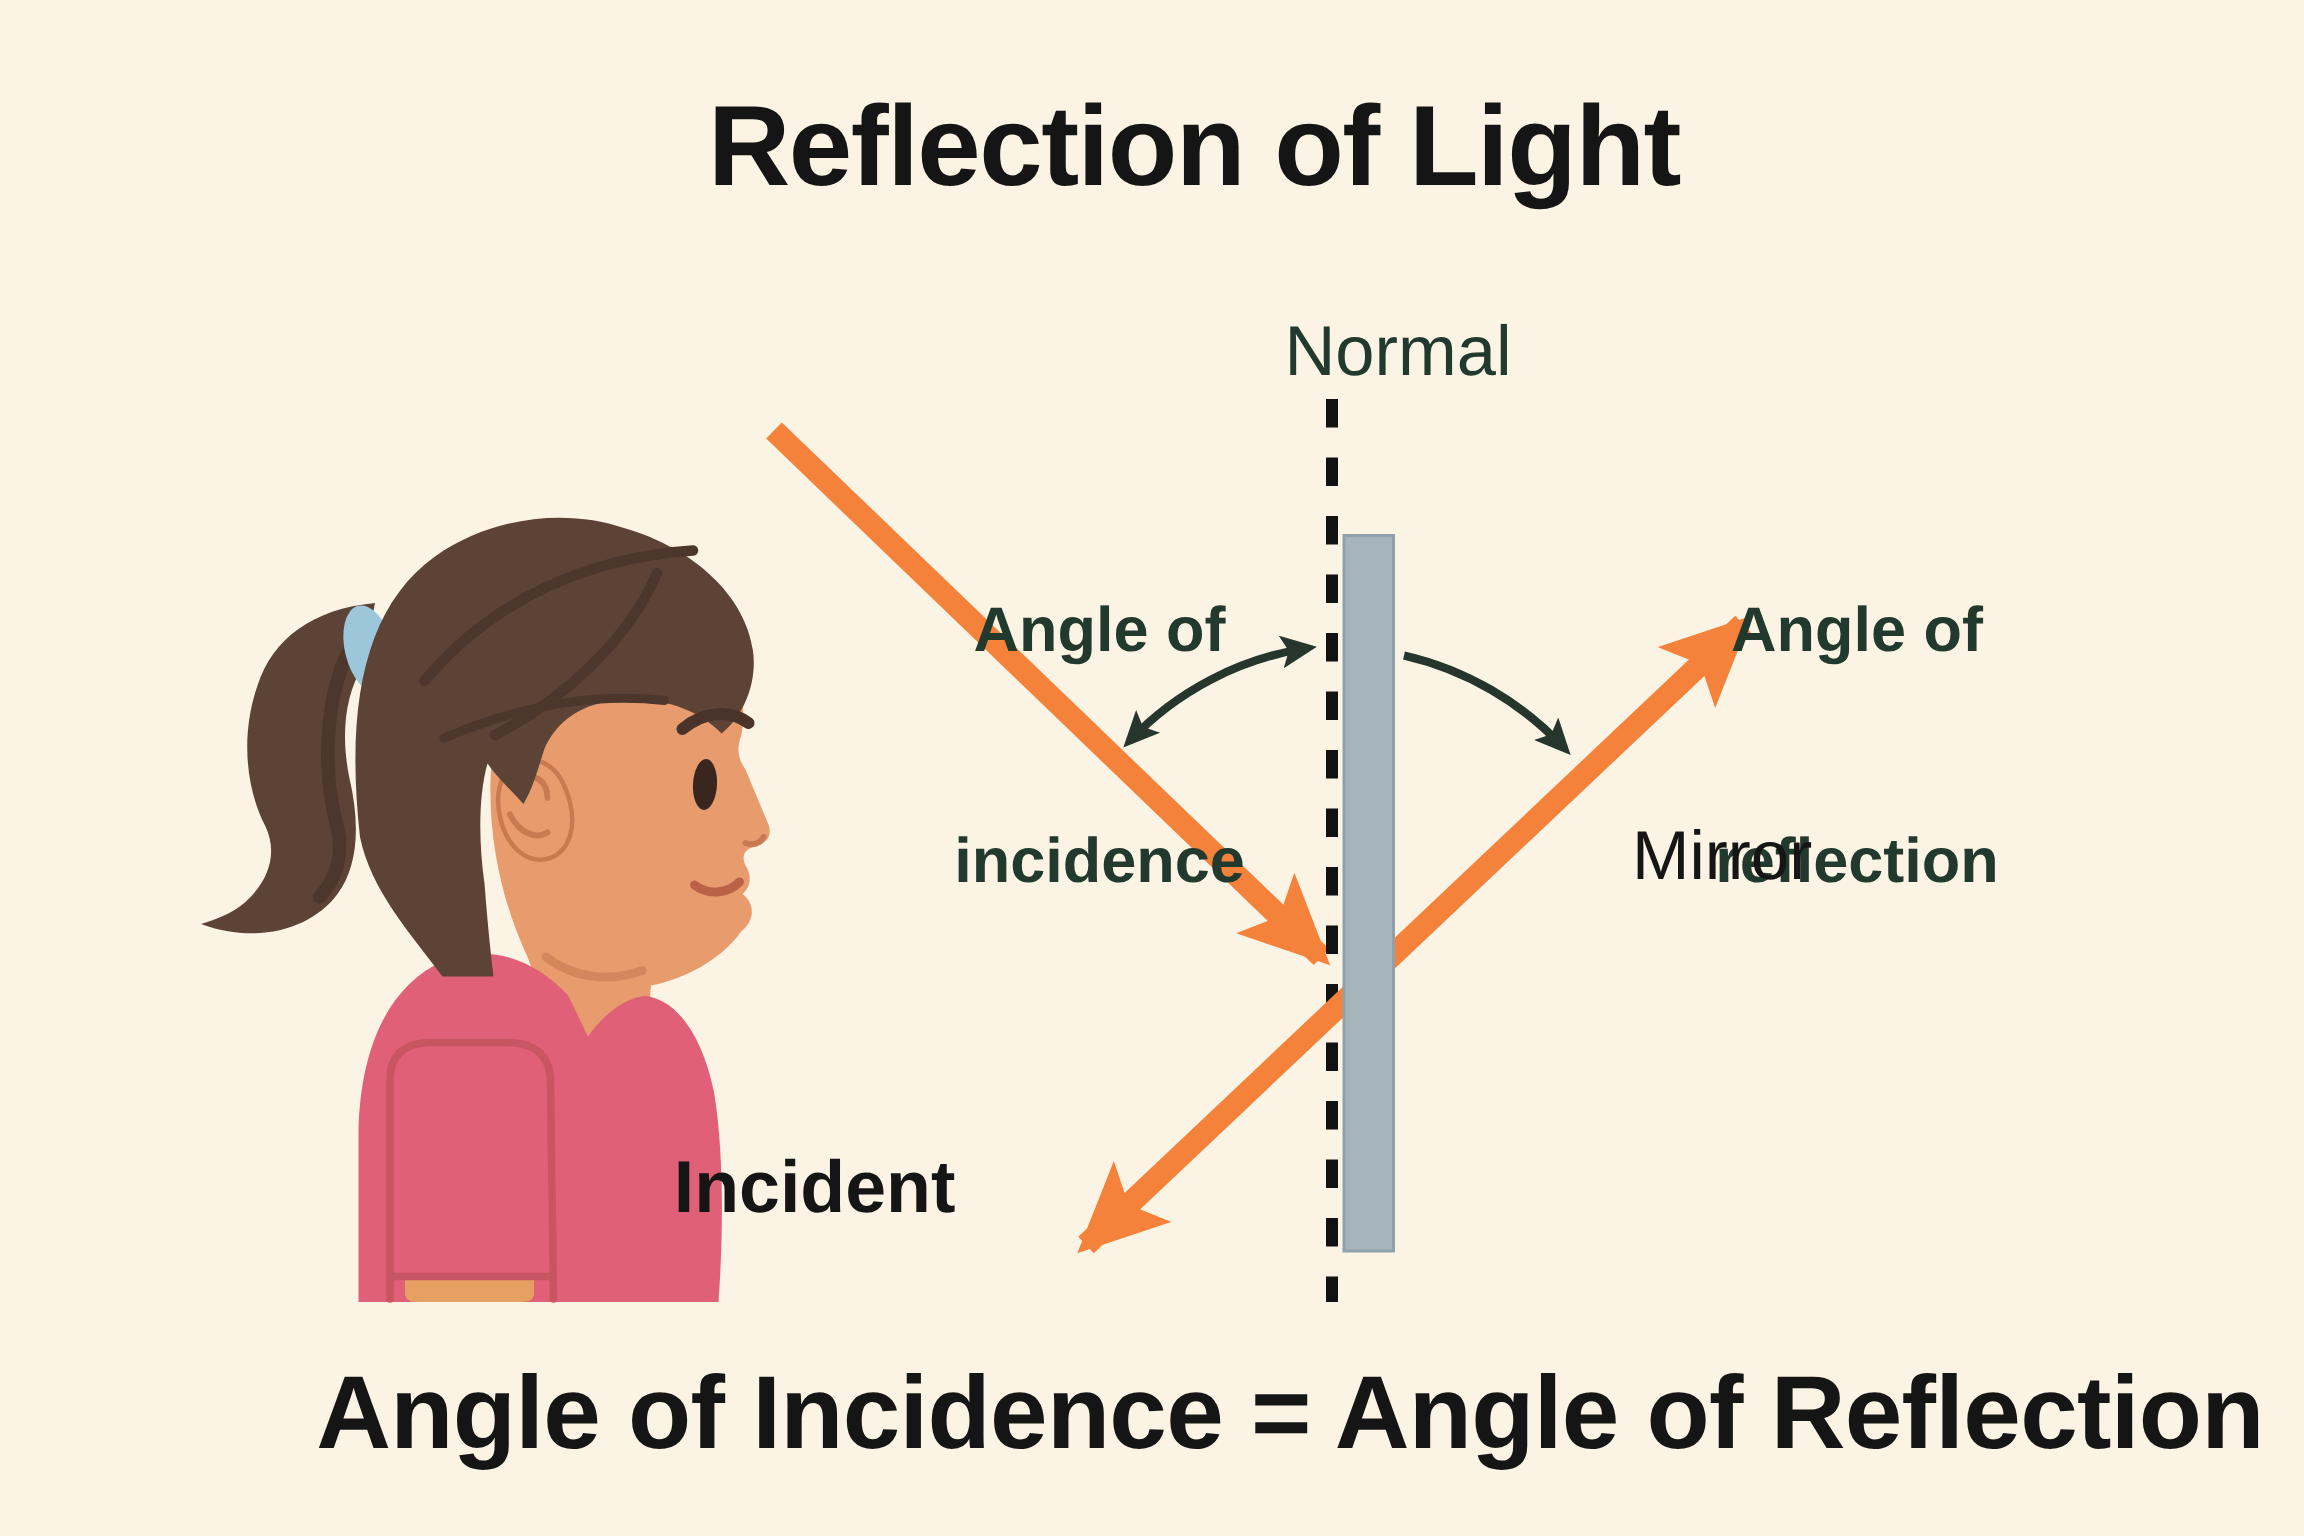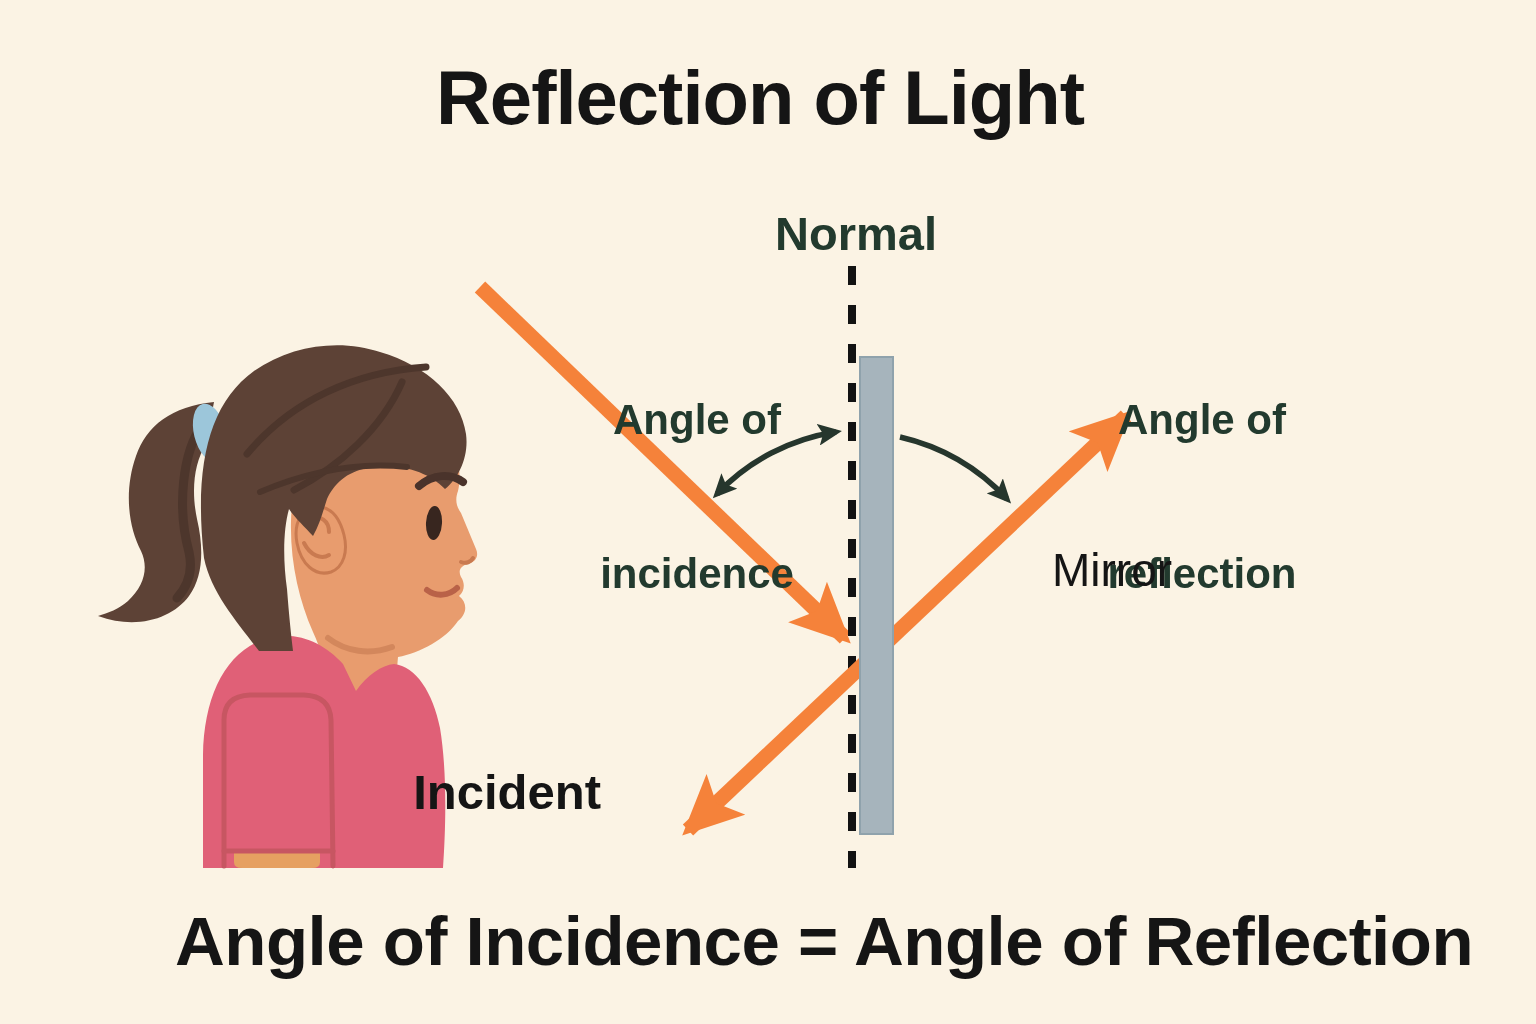--- a/index.html
+++ b/index.html
@@ -1,34 +1,34 @@
 <!DOCTYPE html>
 <html style="--background: #FBF3E4; --ink: #151515; --label-green: #223A2E; --ray-orange: #F5823A; --arc-dark: #26362D; --mirror-gray: #A6B4BC; --mirror-edge: #8FA2AC; --normal-dash: #121212; --hair-brown: #5D4236; --hair-shadow: #4D362C; --skin-tan: #E89C6E; --skin-shadow: #C97A50; --shirt-pink: #E06077; --shirt-seam: #C75662; --scrunchie-blue: #9CC6DA;"><head>
 <meta charset="utf-8">
 <style>
   html,body{margin:0;padding:0;}
   body{
     width:1536px;height:1024px;overflow:hidden;
     font-family:"Liberation Sans","DejaVu Sans",sans-serif;
     background:var(--background,#FBF3E4);
   }
-  .canvas{position:relative;width:1372px;height:1024px;background:var(--background,#FBF3E4);}
+  .canvas{position:relative;width:1372px;height:1024px;background:var(--background,#FBF3E4);margin-left:36px;}
   .diagram-svg{position:absolute;left:0;top:0;width:1536px;height:1024px;}
   .lbl{position:absolute;white-space:pre;line-height:1.22;}
   .title{
     left:760px;top:52px;transform:translateX(-50%);
     font-size:76px;font-weight:700;letter-spacing:-1px;color:var(--ink,#151515);
   }
   .equation{
     left:824px;top:900px;transform:translateX(-50%);
     font-size:69px;font-weight:700;letter-spacing:-0.5px;color:var(--ink,#151515);
   }
   .normal-lbl{
-    left:856px;top:205px;transform:translateX(-50%);
-    font-size:47px;font-weight:700;color:var(--label-green,#223A2E);
+    left:896px;top:205px;transform:translateX(-50%);
+    font-size:47px;font-weight:400;color:var(--label-green,#223A2E);
   }
   .angle-inc-lbl{
     left:697px;top:292px;transform:translateX(-50%);
     font-size:42px;font-weight:600;text-align:center;color:var(--label-green,#223A2E);
   }
   .angle-ref-lbl{
     left:1202px;top:292px;transform:translateX(-50%);
     font-size:42px;font-weight:600;text-align:center;color:var(--label-green,#223A2E);
   }
   .mirror-lbl{

